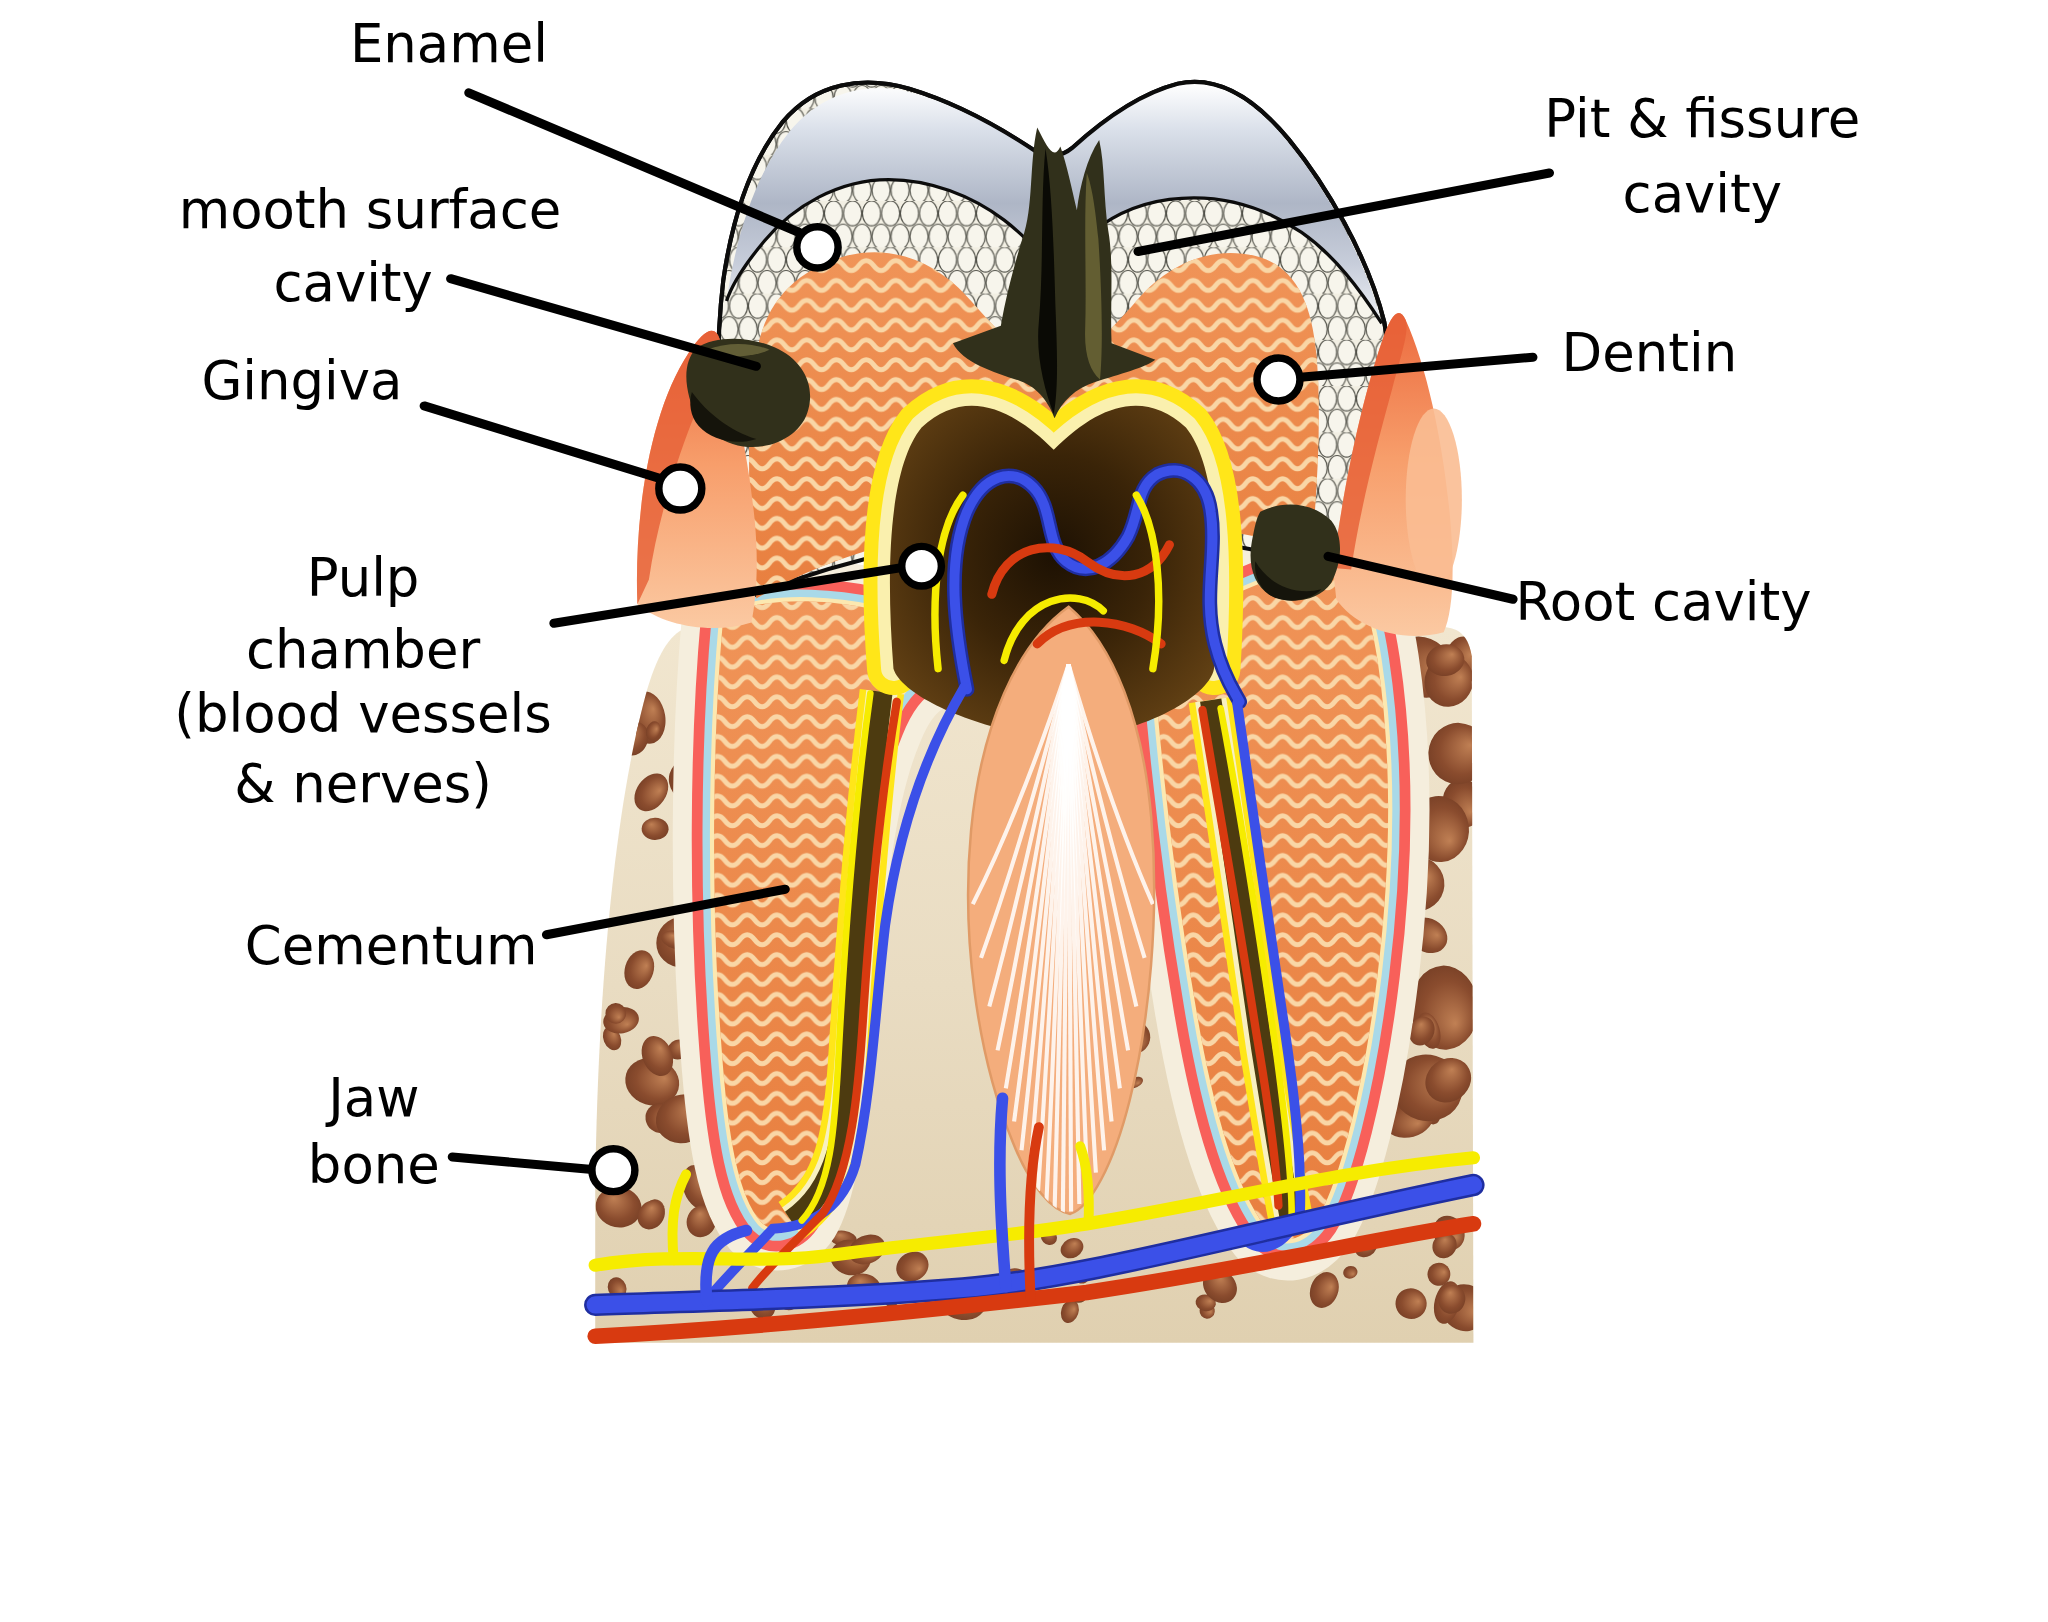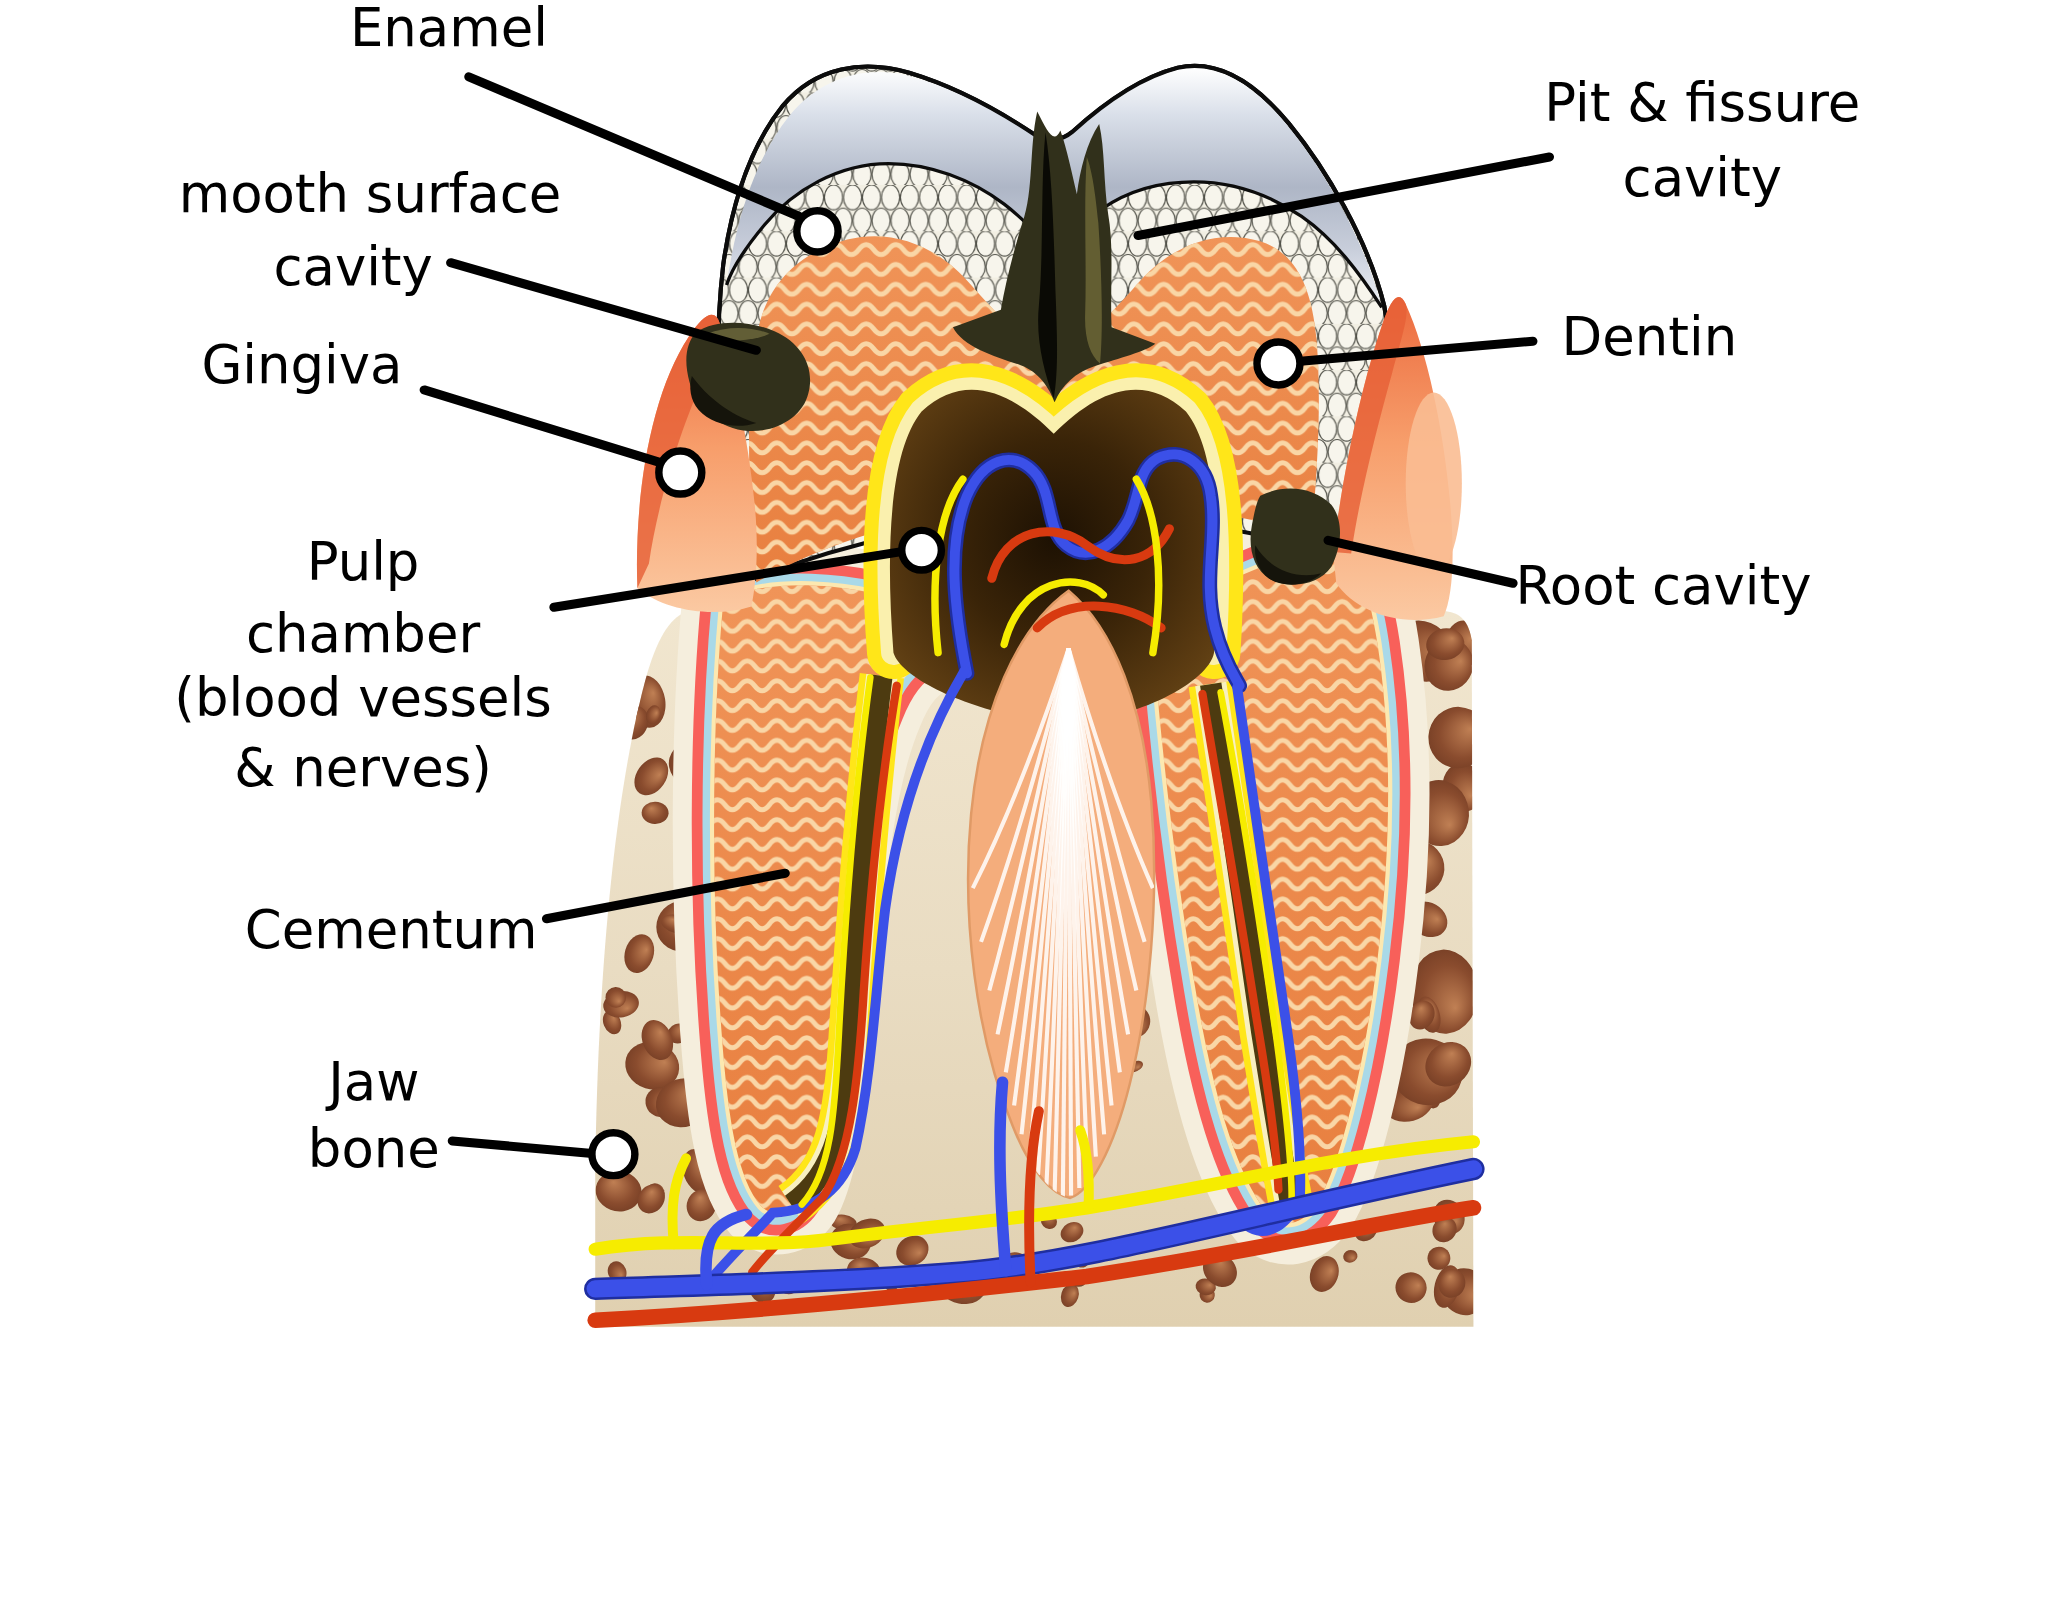--- a/index.html
+++ b/index.html
@@ -1,16 +1,16 @@
 <!DOCTYPE html>
 <html style="--label_black: #000000; --enamel_surface_gray: #aeb6c6; --enamel_section_cream: #f4f2e8; --dentin_orange: #ee8b4b; --dentin_stripe: #f9d6a6; --nerve_yellow: #f6ec00; --canal_yellow: #ffe619; --pulp_brown: #3a2408; --vein_blue: #3b50e8; --artery_red: #d83a10; --pdl_light_blue: #a9d9e8; --cementum_red: #f8605a; --gingiva_salmon: #f79e6b; --bone_cream: #e9dcc2; --bone_spot_brown: #8a4c2e; --cavity: #31301b;"><head>
 <meta charset="utf-8">
 <style>
   html,body{margin:0;padding:0;background:#ffffff;}
-  .stage{width:1692px;max-width:100%;margin:0 auto;}
+  .stage{width:1692px;max-width:100%;margin:16px auto;}
   svg{display:block;width:100%;height:auto;font-family:"DejaVu Sans","Liberation Sans",sans-serif;}
   .label-text{fill:var(--label_black,#000);font-size:64px;}
   .leader{stroke:var(--label_black,#000);stroke-width:11;stroke-linecap:round;fill:none;}
   .marker{fill:#ffffff;stroke:var(--label_black,#000);stroke-width:9;}
   .crown-outline{fill:none;stroke:#0c0c0c;stroke-width:5;}
   .boneFill{fill:url(#boneGrad);}
   .dentinWave{fill:url(#waves);}
   .scaleFill{fill:url(#scales);stroke:#0c0c0c;stroke-width:5;}
   .silver{fill:url(#silverGrad);}
   .pulpFill{fill:url(#pulpGrad);}

